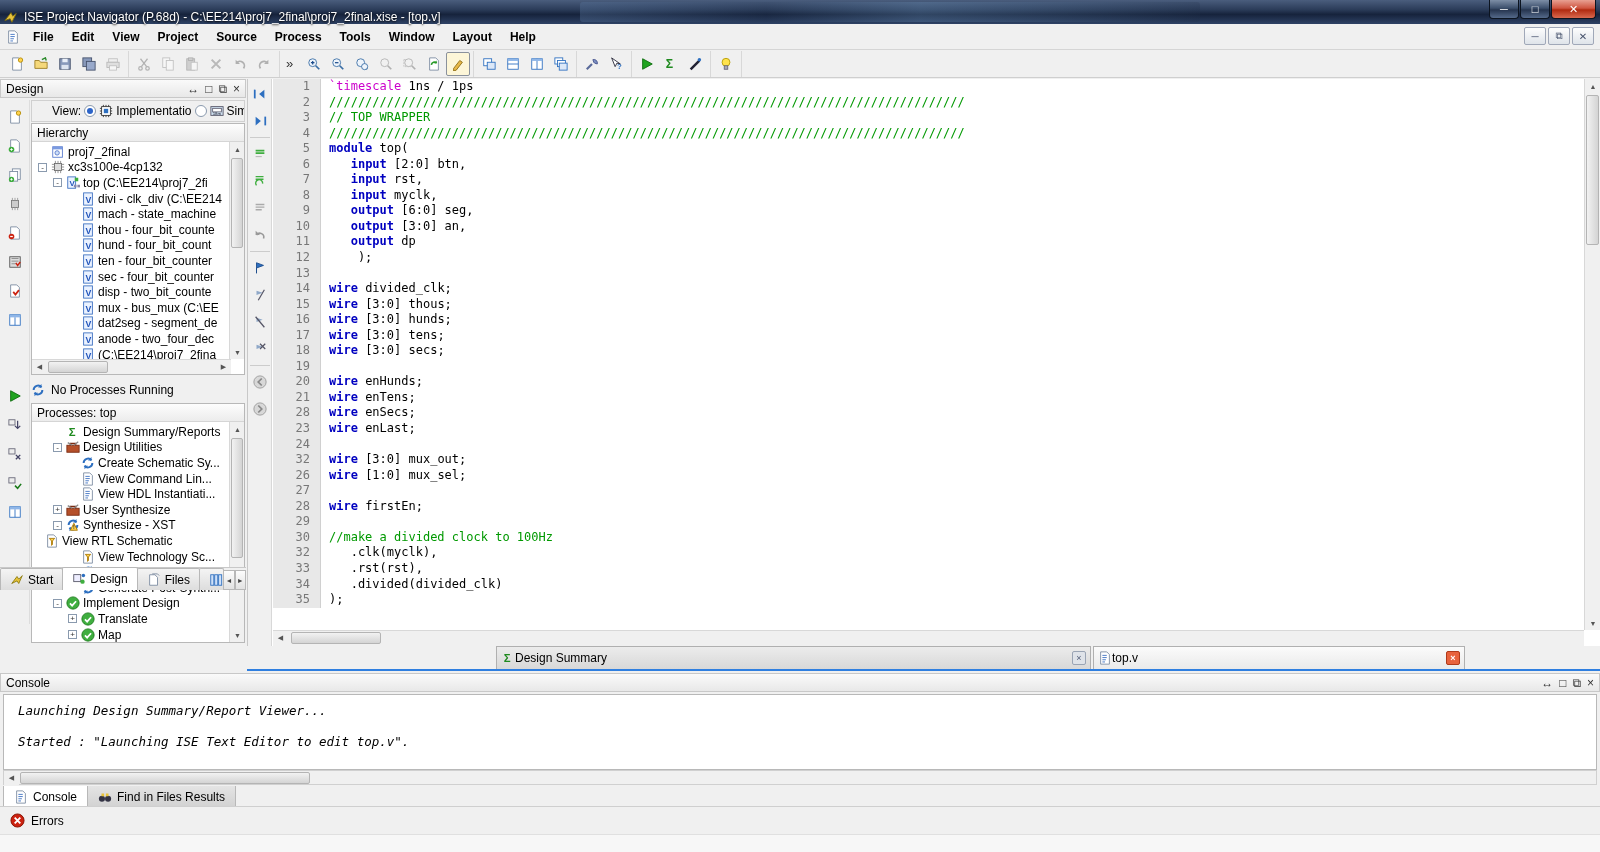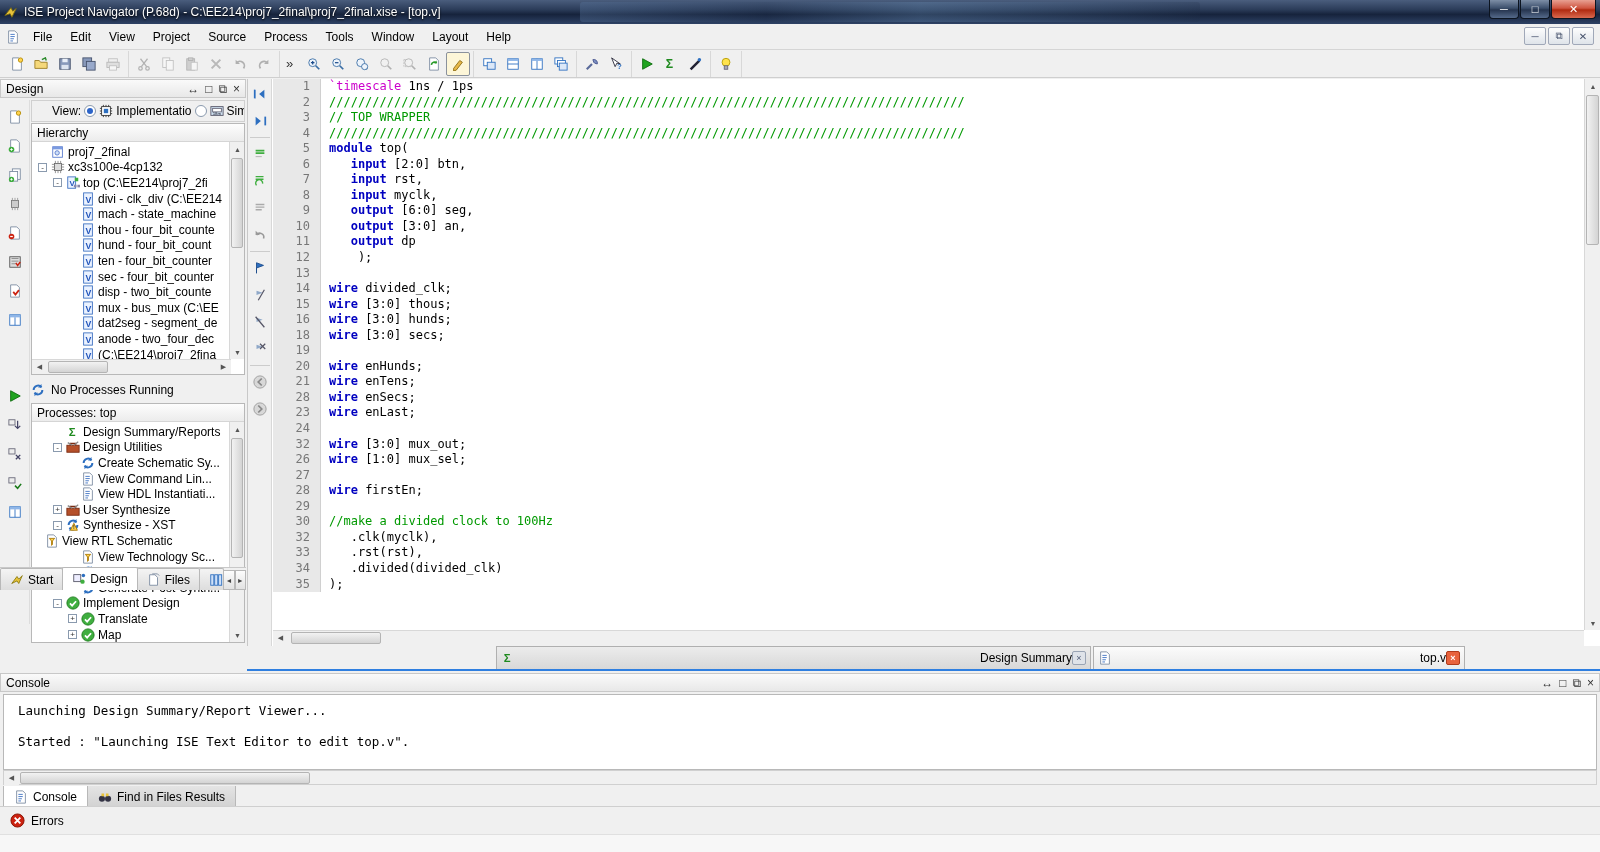--- a/index.html
+++ b/index.html
@@ -3,34 +3,34 @@
 <meta charset="utf-8">
 <style>
   * { margin:0; padding:0; box-sizing:border-box; }
   html,body { width:1600px; height:852px; overflow:hidden; }
   body { font-family:"Liberation Sans", sans-serif; font-size:12px; background:#f0f0f0; color:#000; }
   #app { position:relative; width:1600px; height:852px; background:#f0f0f0; }
 
   
   #titlebar { position:absolute; left:0; top:0; width:1600px; height:24px;
     background:linear-gradient(180deg,#4a5d7d 0%,#2b3c59 40%,#16233c 60%,#2e4265 100%);
-    display:flex; align-items:center; color:#fff; }
+    display:flex; align-items:flex-end; color:#fff; }
   #titlebar .tglass { position:absolute; left:580px; top:2px; width:620px; height:20px; border-radius:3px;
     background:linear-gradient(90deg,rgba(90,120,160,.35),rgba(40,60,90,.15) 30%,rgba(110,150,190,.3) 55%,rgba(30,45,70,.2)); }
   #title-text { margin-left:6px; font-size:12px; text-shadow:0 1px 2px #000; white-space:nowrap; z-index:2;}
   #win-controls { position:absolute; right:4px; top:0; display:flex; z-index:3;}
   .cap-btn { width:30px; height:19px; border:1px solid #0c1420; border-top:none; border-radius:0 0 4px 4px;
     background:linear-gradient(180deg,#7d8ea6,#3c4f6c 45%,#26354f 55%,#54698a); color:#fff;
     display:flex; align-items:center; justify-content:center; font-size:11px; margin-left:1px; }
   .cap-btn.close { width:45px; background:linear-gradient(180deg,#e8a092,#cf5540 45%,#b02a10 55%,#d9694f); }
 
   
   #menubar { position:absolute; left:0; top:24px; width:1600px; height:26px; background:#f0f0f0;
     border-bottom:1px solid #d5d5d5; display:flex; align-items:center; }
-  .menu-item { padding:4px 8px; margin:0 1px; cursor:default; }
+  .menu-item { padding:4px 8px; margin:0 1px; cursor:default;font-weight:bold; }
   #mdi-controls { position:absolute; right:6px; top:3px; display:flex; gap:2px; }
   .mdi-btn { width:22px; height:18px; border:1px solid #a0a8b8; border-radius:2px;
     background:linear-gradient(180deg,#fdfdfd,#dfe4ea); color:#44506a; font-size:10px;
     display:flex; align-items:center; justify-content:center; }
 
   
   #toolbar { position:absolute; left:0; top:50px; width:1600px; height:28px; background:#f0f0f0;
     border-bottom:1px solid #cfcfcf; display:flex; align-items:center; padding-left:2px; }
   .tb-group { display:flex; align-items:center; padding:0 3px; border-right:1px solid #d8d8d8; height:26px; }
   .tb-btn { width:24px; height:24px; display:flex; align-items:center; justify-content:center; border:1px solid transparent; border-radius:2px; }
@@ -93,30 +93,30 @@
   .seg-t { color:#000; }
   #editor-vscroll { position:absolute; right:0; top:0; width:16px; bottom:16px; background:#f0f0f0; border-left:1px solid #d8d8d8;}
   #editor-hscroll { position:absolute; left:25px; right:16px; bottom:0; height:16px; background:#f0f0f0; border-top:1px solid #d8d8d8;}
 
   
   #doc-tabs { position:absolute; left:247px; top:646px; width:1353px; height:25px; background:#f0f0f0;
     border-bottom:2px solid #2f7fe0; display:flex; align-items:flex-end; }
   .dtab { height:23px; display:flex; align-items:center; border:1px solid #b0b0b0; border-bottom:none;
     background:linear-gradient(180deg,#ececec,#d8d8d8); font-size:12px; margin-right:2px; padding:0 4px; }
   .dtab.active { background:linear-gradient(180deg,#fbfbfb,#eaeaea); }
-  .dtab .dlabel { flex:1; text-align:right; }
+  .dtab .dlabel { flex:1; text-align:left; }
   .dtab-close { width:14px; height:14px; border:1px solid #9aa4b4; border-radius:2px; background:#dfe3e9; color:#55607a;
     font-size:9px; display:flex; align-items:center; justify-content:center; }
   .dtab-close.red { background:#e8623c; border-color:#b03a1a; color:#fff; font-weight:bold; }
 
   
   #console-panel { position:absolute; left:0; top:673px; width:1600px; height:130px; background:#f0f0f0; }
   #console-caption { width:1600px; }
   #console-body { position:absolute; left:3px; top:21px; width:1594px; height:76px; border:1px solid #b8b8b8; background:#fff;
-    font-family:"DejaVu Sans Mono", monospace; font-size:12.5px; padding:8px 0 0 14px; }
+    font-family:"DejaVu Sans Mono", monospace; font-size:12.5px; padding:8px 0 0 14px;font-style:italic; }
   #console-body .cline { height:15.5px; white-space:pre; }
   #console-hscroll { position:absolute; left:3px; top:97px; width:1594px; height:15px; background:#f0f0f0; border:1px solid #d0d0d0;}
   #console-tabs { position:absolute; left:3px; top:113px; height:23px; display:flex; align-items:flex-start; }
   .ctab { height:22px; display:flex; align-items:center; gap:5px; padding:0 10px; border:1px solid #b8b8b8; border-top:none;
     background:linear-gradient(180deg,#e4e4e4,#d2d2d2); font-size:12px; border-radius:0 0 2px 2px; margin-right:-1px;}
   .ctab.active { background:#fff; }
 
   
   #statusbar { position:absolute; left:0; top:806px; width:1600px; height:28px; background:#f0f0f0;
     border-top:1px solid #cfcfcf; display:flex; align-items:center; padding-left:10px; gap:6px; }
@@ -944,20 +944,21 @@
         <div class="code-line"><span class="lnum">7</span><span><span class="seg-t">   </span><span class="seg-k">input</span><span class="seg-t"> rst,</span></span></div>
         <div class="code-line"><span class="lnum">8</span><span><span class="seg-t">   </span><span class="seg-k">input</span><span class="seg-t"> myclk,</span></span></div>
         <div class="code-line"><span class="lnum">9</span><span><span class="seg-t">   </span><span class="seg-k">output</span><span class="seg-t"> [6:0] seg,</span></span></div>
         <div class="code-line"><span class="lnum">10</span><span><span class="seg-t">   </span><span class="seg-k">output</span><span class="seg-t"> [3:0] an,</span></span></div>
         <div class="code-line"><span class="lnum">11</span><span><span class="seg-t">   </span><span class="seg-k">output</span><span class="seg-t"> dp</span></span></div>
         <div class="code-line"><span class="lnum">12</span><span><span class="seg-t">    );</span></span></div>
         <div class="code-line"><span class="lnum">13</span><span></span></div>
         <div class="code-line"><span class="lnum">14</span><span><span class="seg-k">wire</span><span class="seg-t"> divided_clk;</span></span></div>
         <div class="code-line"><span class="lnum">15</span><span><span class="seg-k">wire</span><span class="seg-t"> [3:0] thous;</span></span></div>
         <div class="code-line"><span class="lnum">16</span><span><span class="seg-k">wire</span><span class="seg-t"> [3:0] hunds;</span></span></div>
+        <div class="code-line"><span class="lnum">17</span><span><span class="seg-k">wire</span><span class="seg-t"> [3:0] tens;</span></span></div>
         <div class="code-line"><span class="lnum">18</span><span><span class="seg-k">wire</span><span class="seg-t"> [3:0] secs;</span></span></div>
         <div class="code-line"><span class="lnum">19</span><span></span></div>
         <div class="code-line"><span class="lnum">20</span><span><span class="seg-k">wire</span><span class="seg-t"> enHunds;</span></span></div>
         <div class="code-line"><span class="lnum">21</span><span><span class="seg-k">wire</span><span class="seg-t"> enTens;</span></span></div>
         <div class="code-line"><span class="lnum">28</span><span><span class="seg-k">wire</span><span class="seg-t"> enSecs;</span></span></div>
         <div class="code-line"><span class="lnum">23</span><span><span class="seg-k">wire</span><span class="seg-t"> enLast;</span></span></div>
         <div class="code-line"><span class="lnum">24</span><span></span></div>
         <div class="code-line"><span class="lnum">32</span><span><span class="seg-k">wire</span><span class="seg-t"> [3:0] mux_out;</span></span></div>
         <div class="code-line"><span class="lnum">26</span><span><span class="seg-k">wire</span><span class="seg-t"> [1:0] mux_sel;</span></span></div>
         <div class="code-line"><span class="lnum">27</span><span></span></div>

